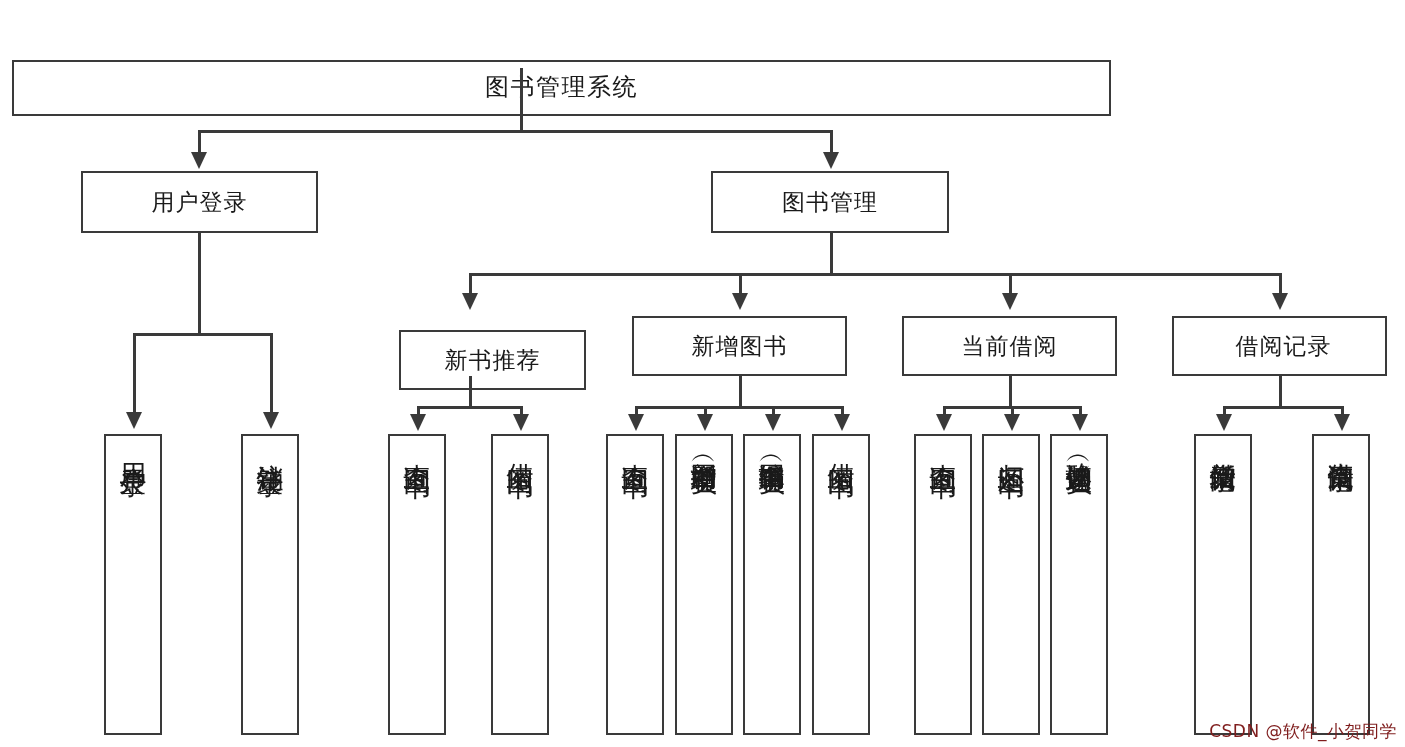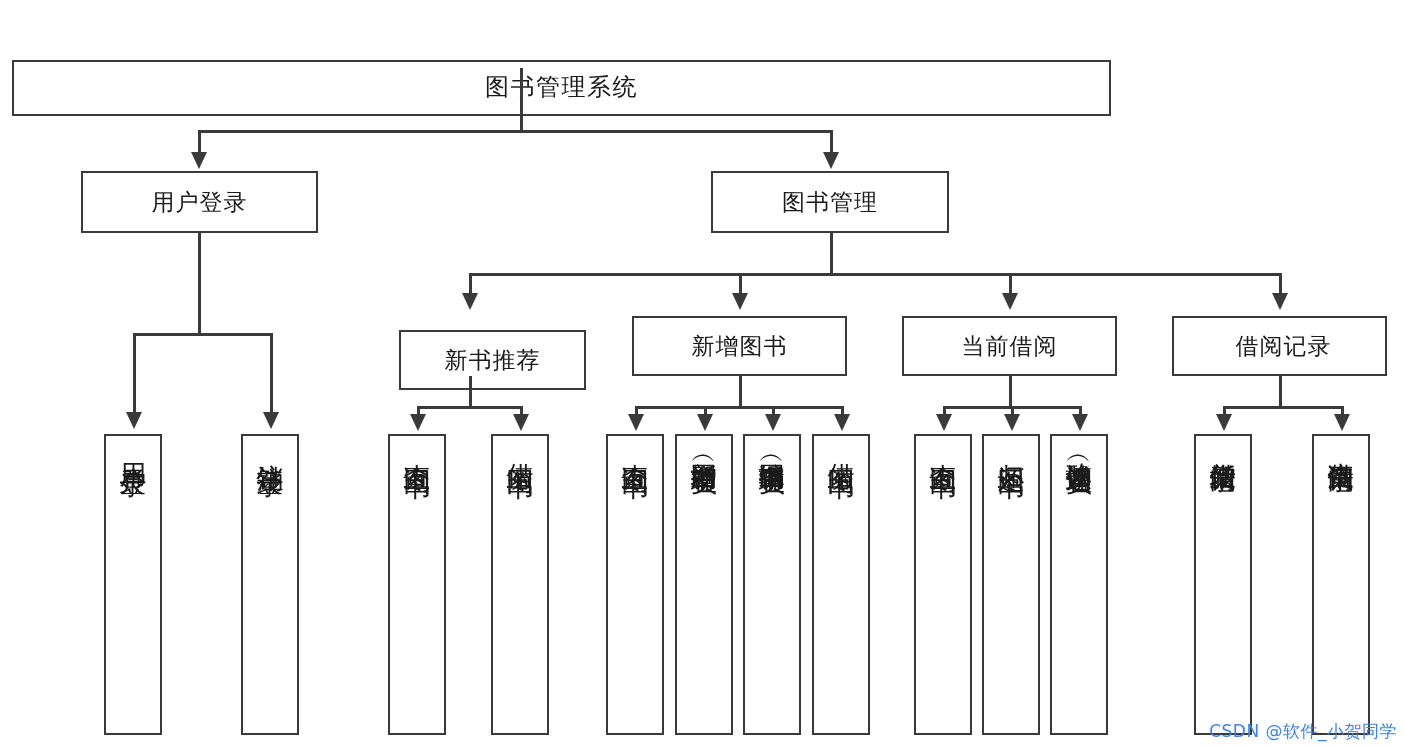--- a/index.html
+++ b/index.html
@@ -73,21 +73,21 @@
     height: 0;
     border-left: 8px solid transparent;
     border-right: 8px solid transparent;
     border-top: 17px solid #3a3a3a;
   }
   .watermark {
     position: absolute;
     right: 8px;
     bottom: 4px;
     font-size: 17px;
-    color: #3b82f6;
+    color: #7f1d1d;
     letter-spacing: 0.5px;
     white-space: nowrap;
     font-family: "DejaVu Sans", "Liberation Sans", sans-serif;
   }
 </style>
 </head>
 <body>
 
 <div id="canvas">
 

